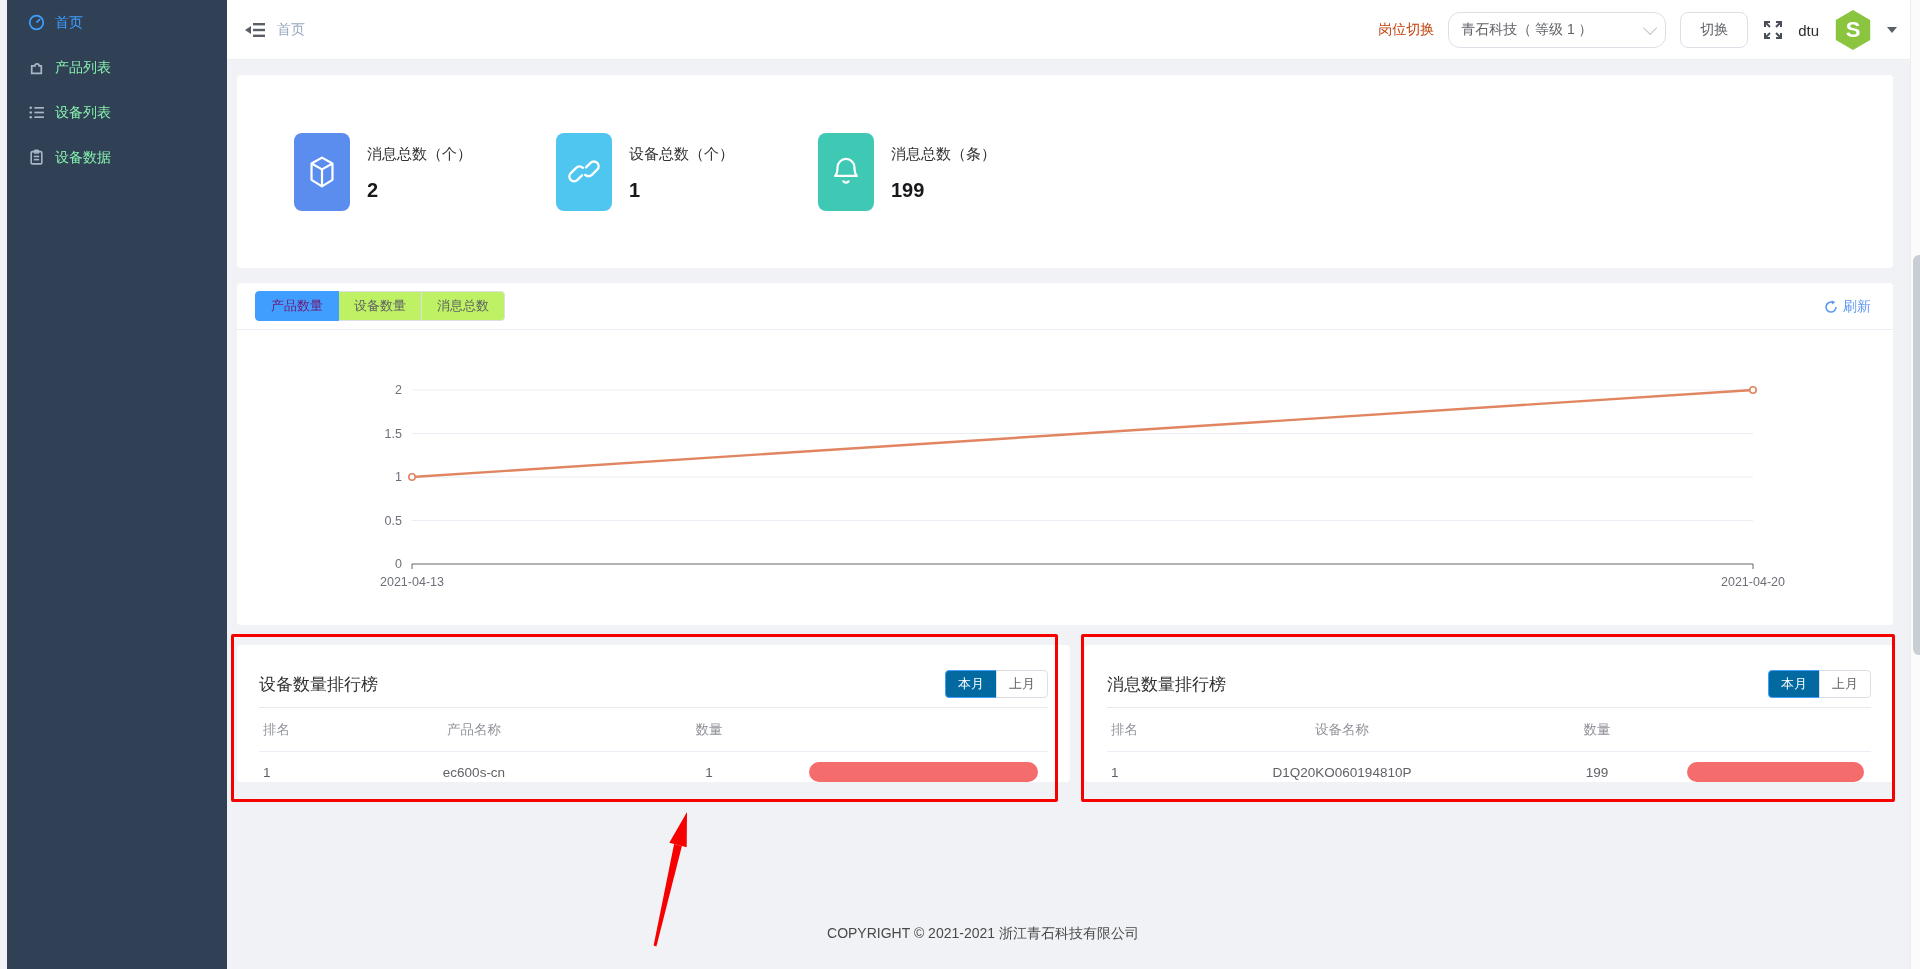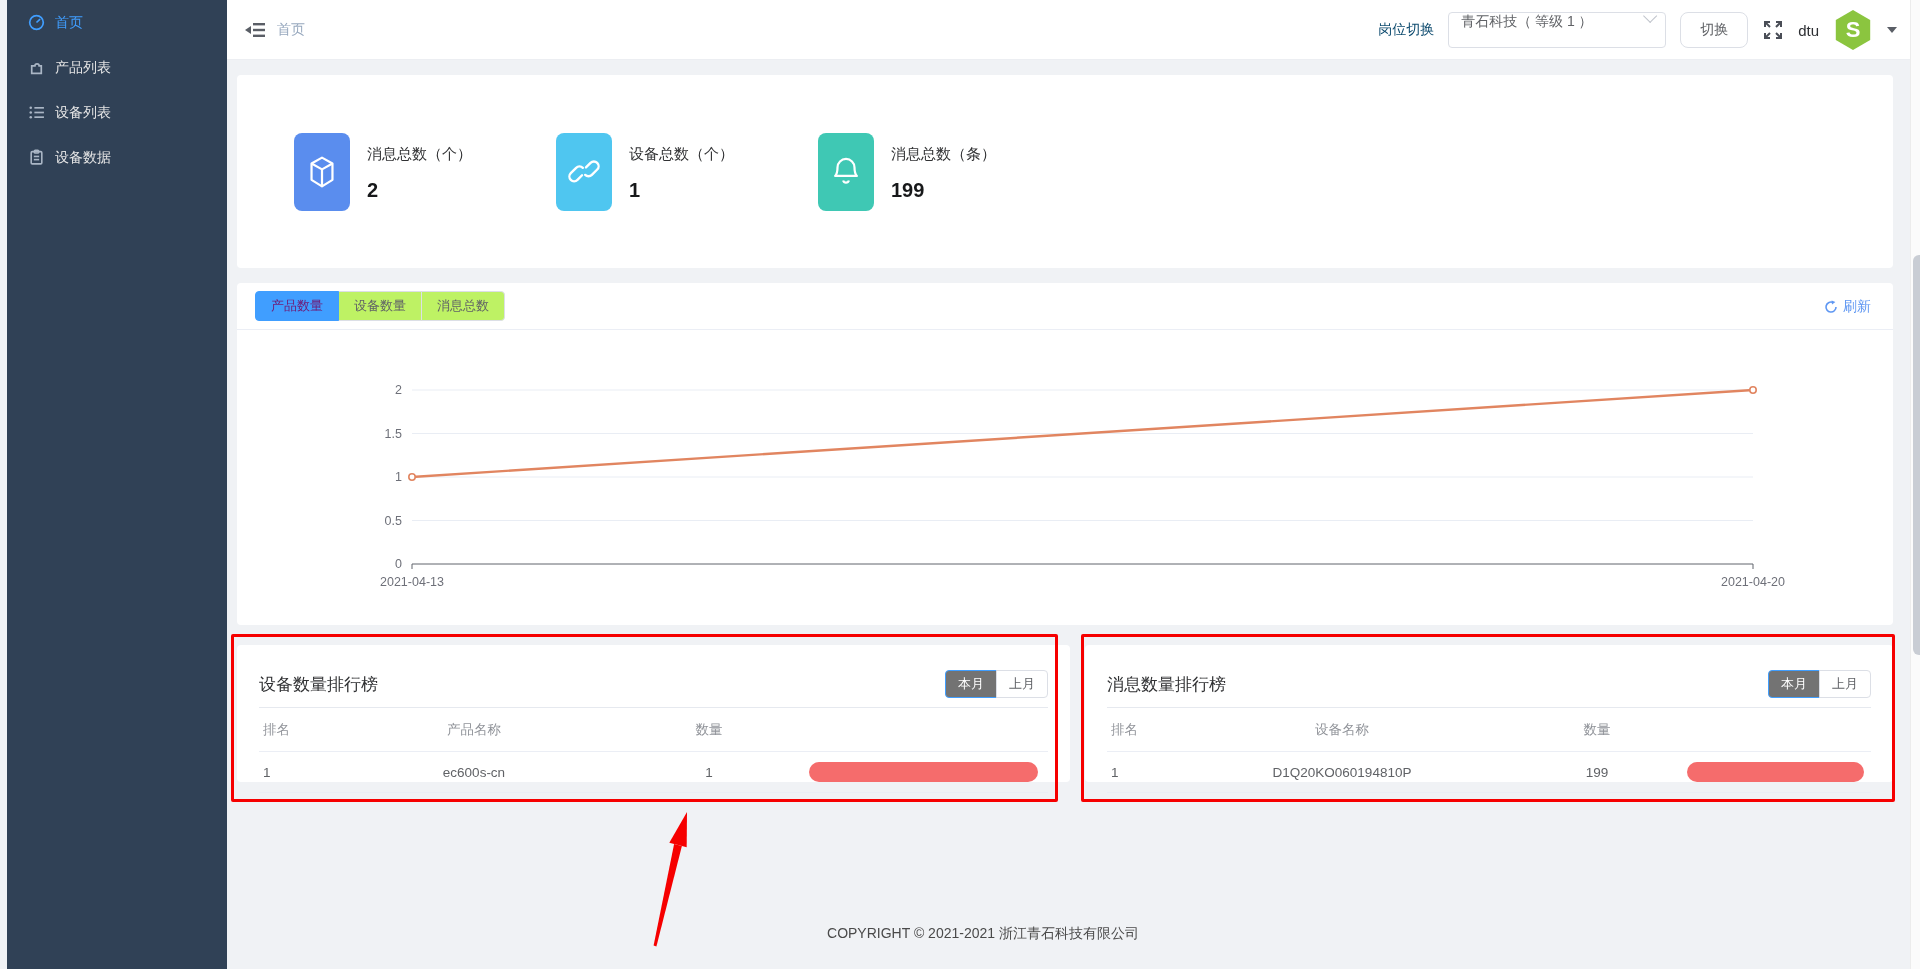--- a/index.html
+++ b/index.html
@@ -2,35 +2,35 @@
 <html><head>
 <meta charset="utf-8">
 <style>
   * { margin:0; padding:0; box-sizing:border-box; }
   html,body { width:1920px; height:969px; overflow:hidden; }
   body { font-family:"Liberation Sans","DejaVu Sans",sans-serif; background:#f0f2f5; position:relative; }
   #app { position:absolute; inset:0; width:1920px; height:969px;margin-left:7px; }
 
   
   .sidebar { position:absolute; left:0; top:0; width:220px; height:969px; background:#304156; z-index:5; }
-  .s-item { display:flex; align-items:center; height:45px; padding-left:20px; cursor:pointer; color:#e5e5e5; font-size:14px; }
+  .s-item { display:flex; align-items:center; height:45px; padding-left:20px; cursor:pointer; color:#86efac; font-size:14px; }
   .s-item .s-ico { width:18px; height:18px; margin-right:10px; display:inline-flex; align-items:center; justify-content:center; }
   .s-item.active { color:#409EFF; }
   .s-item svg { stroke:#aab6c5; }
   .s-item.active svg { stroke:#409EFF; }
   .s-item svg .fillpart { fill:#aab6c5; stroke:none; }
 
   
   .header { position:absolute; left:220px; top:0; right:0; height:60px; background:#fff; border-bottom:1px solid #eceef2; z-index:4; }
   .hamburger { position:absolute; left:18px; top:21px; width:20px; height:18px; cursor:pointer; }
   .breadcrumb { position:absolute; left:50px; top:21px; font-size:14px; color:#97a8be; }
   .h-right { position:absolute; right:30px; top:0; height:60px; display:flex; align-items:center; gap:14px; }
-  .role-label { font-size:14px; color:#0c4a6e; }
-  .role-select { width:218px; height:36px; border:1px solid #dcdfe6; border-radius:4px; background:#fff;
-                 display:flex; align-items:flex-start; justify-content:space-between; padding:0 12px; cursor:pointer; }
+  .role-label { font-size:14px; color:#c2410c; }
+  .role-select { width:218px; height:36px; border:1px solid #dcdfe6; border-radius:12px; background:#fff;
+                 display:flex; align-items:center; justify-content:space-between; padding:0 12px; cursor:pointer; }
   .role-select .val { font-size:14px; color:#606266; }
   .chev { width:10px; height:10px; border-right:1.6px solid #c0c4cc; border-bottom:1.6px solid #c0c4cc; transform:rotate(45deg) translateY(-3px); }
   .switch-btn { height:36px; padding:0 19px; border:1px solid #dcdfe6; border-radius:8px; background:#fff; font-size:14px; color:#606266; cursor:pointer; }
   .fs-icon { width:22px; height:22px; cursor:pointer; }
   .uname { font-size:15px; color:#2d2f33; }
   .avatar { width:40px; height:40px; background:#8bc53f; clip-path:polygon(50% 0,93% 25%,93% 75%,50% 100%,7% 75%,7% 25%);
             display:flex; align-items:center; justify-content:center; color:#fff; font-weight:bold; font-size:22px; cursor:pointer; }
   .caret { width:0; height:0; border-left:5px solid transparent; border-right:5px solid transparent; border-top:6px solid #5a5e66; cursor:pointer; }
 
   
@@ -58,21 +58,21 @@
   .rank-card { top:645px; height:137px; padding:16px 22px; }
   .rank-card.left { left:230px; width:833px; }
   .rank-card.right { left:1078px; width:808px; }
   .rank-head { height:47px; display:flex; align-items:center; justify-content:space-between; border-bottom:1px solid #e6e9ef; }
   .rank-title { font-size:17px; color:#303133; font-weight:500; }
   .period-group { display:inline-flex; }
   .p-btn { height:28px; padding:0 12px; font-size:13px; border:1px solid #dcdfe6; background:#fff; color:#606266;
            display:flex; align-items:center; cursor:pointer; margin-left:-1px; }
   .p-btn:first-child { border-radius:4px 0 0 4px; margin-left:0; }
   .p-btn:last-child { border-radius:0 4px 4px 0; }
-  .p-btn.active { background:#737373; border-color:#409EFF; color:#fff; }
+  .p-btn.active { background:#0369a1; border-color:#409EFF; color:#fff; }
   .rank-row { display:grid; align-items:center; }
   .rank-card.left .rank-row { grid-template-columns:80px 270px 200px 1fr; }
   .rank-card.right .rank-row { grid-template-columns:70px 330px 180px 1fr; }
   .rank-row.hdr { height:44px; color:#909399; font-size:13.5px; border-bottom:1px solid #ebeef5; }
   .rank-row.dat { height:41px; color:#606266; font-size:13.5px; border-bottom:1px solid #ebeef5; }
   .c-rank { padding-left:4px; }
   .c-name,.c-qty { text-align:center; }
   .pill { height:20px; border-radius:10px; width:96%; }
 
   

